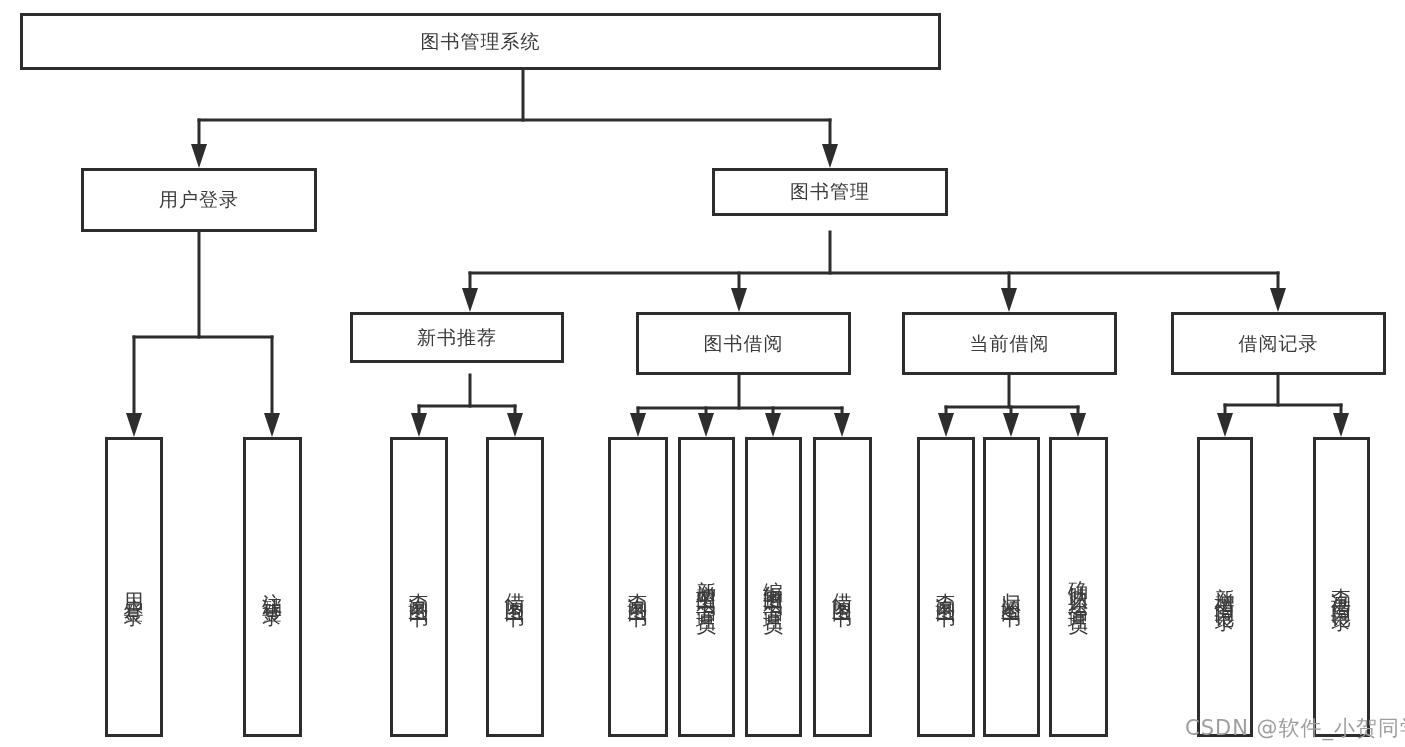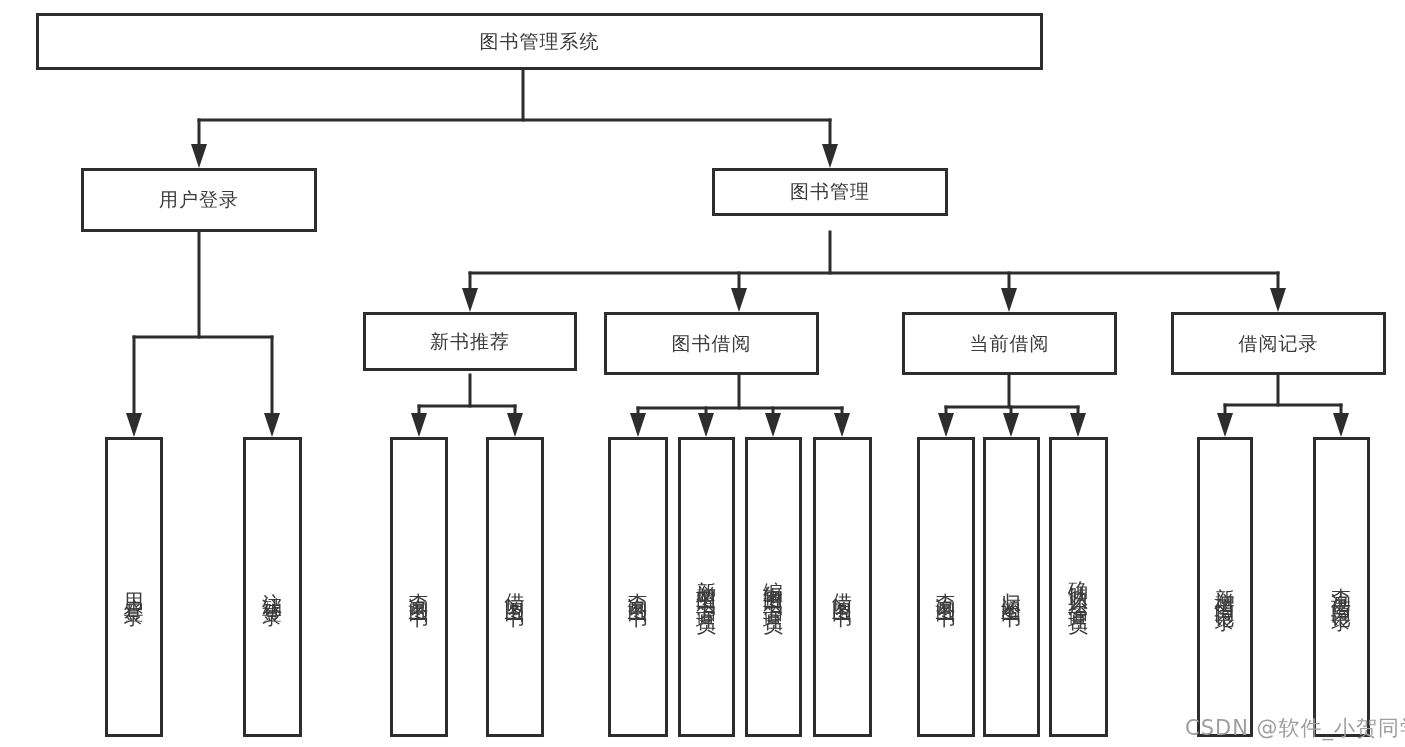--- a/index.html
+++ b/index.html
@@ -112,27 +112,27 @@
       <polygon points="765,413 781,413 773,437"></polygon>
       <polygon points="834,413 850,413 842,437"></polygon>
       <polygon points="938,413 954,413 946,437"></polygon>
       <polygon points="1003,413 1019,413 1011,437"></polygon>
       <polygon points="1070,413 1086,413 1078,437"></polygon>
       <polygon points="1217,413 1233,413 1225,437"></polygon>
       <polygon points="1333,413 1349,413 1341,437"></polygon>
     </g>
   </svg>
 
-  <div class="node h" style="left:20px; top:13px; width:1007px; height:57px;margin-left:16px;">图书管理系统</div>
+  <div class="node h" style="left:20px; top:13px; width:921px; height:57px;">图书管理系统</div>
 
   <div class="node h" style="left:81px; top:168px; width:236px; height:64px;">用户登录</div>
   <div class="node h" style="left:712px; top:168px; width:236px; height:48px;">图书管理</div>
 
-  <div class="node h" style="left:363px; top:312px; width:214px; height:59px;">新书推荐</div>
-  <div class="node h" style="left:604px; top:312px; width:215px; height:63px;">图书借阅</div>
+  <div class="node h" style="left:350px; top:312px; width:214px; height:51px;">新书推荐</div>
+  <div class="node h" style="left:636px; top:312px; width:215px; height:63px;">图书借阅</div>
   <div class="node h" style="left:902px; top:312px; width:215px; height:63px;">当前借阅</div>
   <div class="node h" style="left:1171px; top:312px; width:215px; height:63px;">借阅记录</div>
 
   <div class="node v" style="left:105px; top:437px; width:58px; height:300px;">用户登录</div>
   <div class="node v" style="left:243px; top:437px; width:59px; height:300px;">注销登录</div>
 
   <div class="node v" style="left:390px; top:437px; width:58px; height:300px;">查询图书</div>
   <div class="node v" style="left:486px; top:437px; width:58px; height:300px;">借阅图书</div>
 
   <div class="node v" style="left:608px; top:437px; width:60px; height:300px;">查询图书</div>

